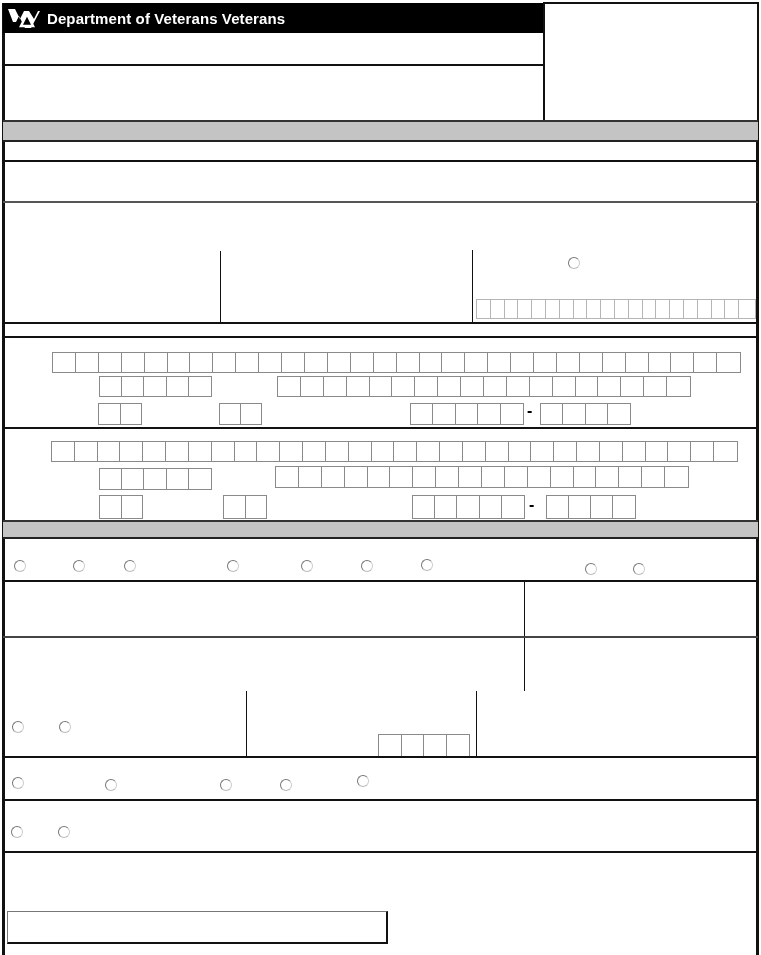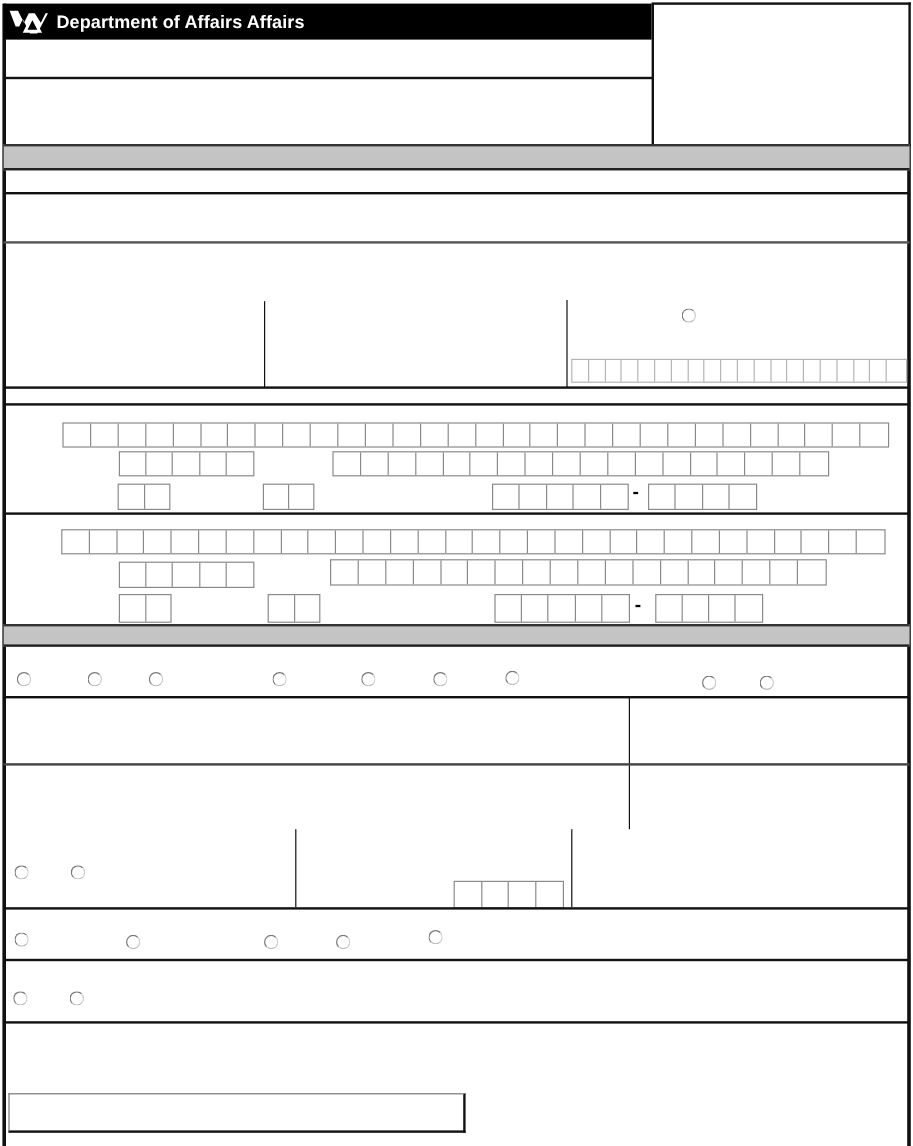--- a/index.html
+++ b/index.html
@@ -25,21 +25,21 @@
 <body>
 
 <div class="vline" style="left:2px; top:3px; height:952px; width:3px;"></div>
 <div class="vline" style="left:756px; top:120px; height:835px; width:3px;"></div>
 
 <div class="header-black">
   <svg class="logo" viewBox="0 0 34 24">
     <path d="M1 3 L8 3 L13 13 L17 5 L22 5 L27 13 L31 5 L33 5 L24 22 L18 22 L12 10 L9 16 L6 16 Z" fill="#fff"></path>
     <path d="M14 20 L20 8 L26 20 Z" fill="#000" stroke="#fff" stroke-width="2.5"></path>
   </svg>
-  <span class="agency-name">Department of Affairs Affairs</span>
+  <span class="agency-name">Department of Veterans Veterans</span>
 </div>
 <div class="hline" style="left:3px; top:64px; width:541px;"></div>
 <div class="vline" style="left:543px; top:3px; height:118px;"></div>
 <div class="hline" style="left:543px; top:2px; width:216px; height:2px;"></div>
 <div class="vline" style="left:757px; top:2px; height:120px;"></div>
 <div class="abs" style="left:546px; top:5px; width:210px; height:113px;"></div>
 <div class="abs" style="left:5px; top:34px; width:537px; height:29px;"></div>
 <div class="abs" style="left:5px; top:66px; width:537px; height:53px;"></div>
 
 <div class="graybar" style="left:3px; top:120px; width:755px; height:22px;"></div>

